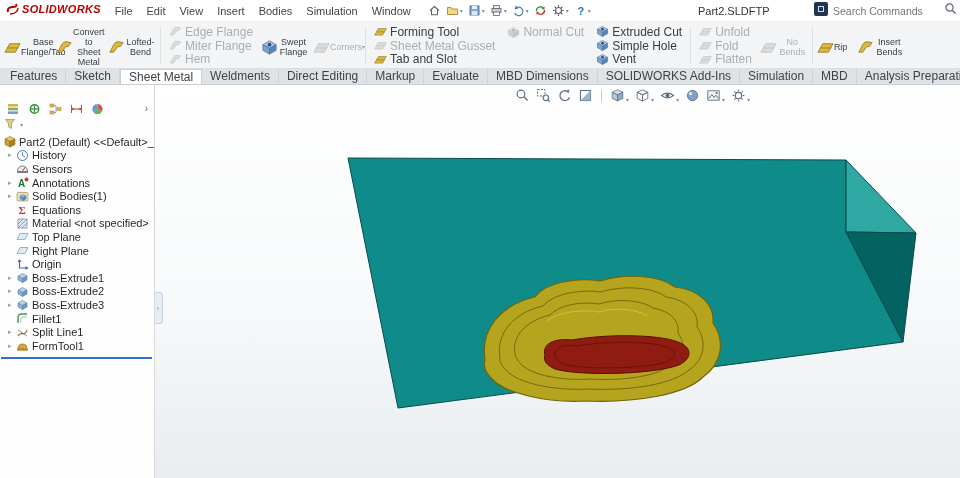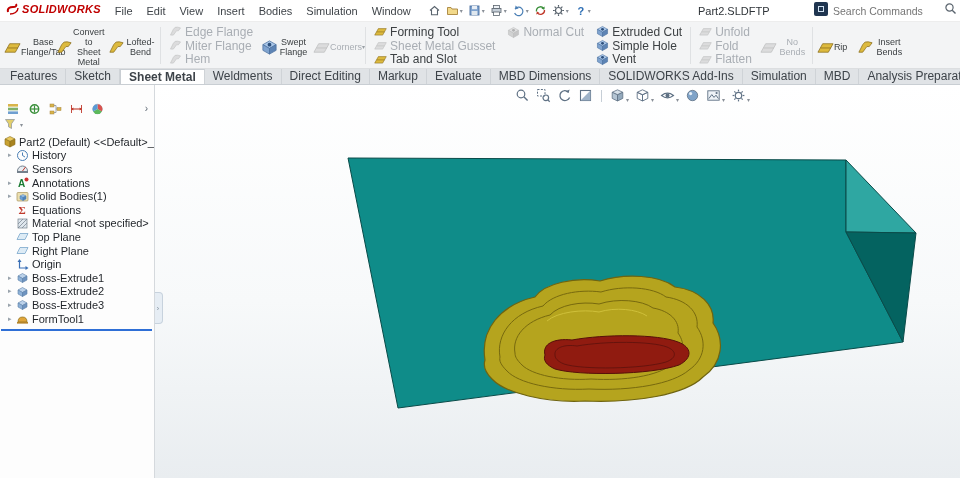--- a/index.html
+++ b/index.html
@@ -30,21 +30,21 @@
 .rbtn.sm .rlbl{font-size:12px;white-space:nowrap}
 .ricn{width:17px;height:17px;flex:none}
 .ricn.sm{width:13px;height:13px}
 .dis .rlbl{color:#a9aeb4}
 .dis .ricn{filter:grayscale(1) opacity(.4)}
 .rsep{width:1px;background:#dfe1e3;margin:4px 2px}
 .rcaret{font-size:6px;color:#9aa0a6;line-height:6px}
 
 .cmtabs{position:absolute;top:69px;left:0;right:0;height:16px;background:#e0e3e6;border-bottom:1px solid #c9ced3;display:flex;align-items:flex-end;padding-left:2px;z-index:5}
 .cmtab{height:15px;line-height:15px;padding:0 8px;font-size:12px;color:#3d4349;border-right:1px solid #cfd3d7;white-space:nowrap}
-.cmtab.active{background:#fff;font-weight:bold;border-top:1px solid #c9ced3;border-left:1px solid #c9ced3}
+.cmtab.active{background:#fff;font-weight:normal;border-top:1px solid #c9ced3;border-left:1px solid #c9ced3}
 
 .lpanel{position:absolute;top:85px;left:0;width:155px;bottom:0;background:#fdfdfd;border-right:1px solid #d5d9dd;z-index:4}
 .mgrtabs{display:flex;align-items:center;gap:7px;padding:0 6px;height:15px;margin-top:16px}
 .mgrtab{width:14px;height:13px;display:flex;align-items:center;justify-content:center}
 .mchev{margin-left:auto;color:#5f6a75;font-size:10px;line-height:10px}
 .filterrow{display:flex;align-items:center;gap:3px;height:16px;padding:0 4px}
 .tree{padding-top:3px}
 .trow{display:flex;align-items:center;height:13.6px;padding-left:3px;white-space:nowrap;overflow:hidden}
 .trow.child{padding-left:8px}
 .arr{width:8px;flex:none;font-size:7px;color:#9aa4ad;line-height:8px}
@@ -541,20 +541,34 @@
         <span class="tlbl">Boss-Extrude2</span>
       </div>
     <div class="trow child">
         <span class="arr">▸</span>
         <svg class="ticn" viewBox="0 0 13 13">
           <use href="#s-extrude"></use>
         </svg>
         <span class="tlbl">Boss-Extrude3</span>
       </div>
     <div class="trow child">
+        <span class="arr"></span>
+        <svg class="ticn" viewBox="0 0 13 13">
+          <use href="#s-fillet"></use>
+        </svg>
+        <span class="tlbl">Fillet1</span>
+      </div>
+    <div class="trow child">
+        <span class="arr">▸</span>
+        <svg class="ticn" viewBox="0 0 13 13">
+          <use href="#s-split"></use>
+        </svg>
+        <span class="tlbl">Split Line1</span>
+      </div>
+    <div class="trow child">
         <span class="arr">▸</span>
         <svg class="ticn" viewBox="0 0 13 13">
           <use href="#s-form"></use>
         </svg>
         <span class="tlbl">FormTool1</span>
       </div>
     <div class="rollback"></div>
   </div>
 </div>
 

